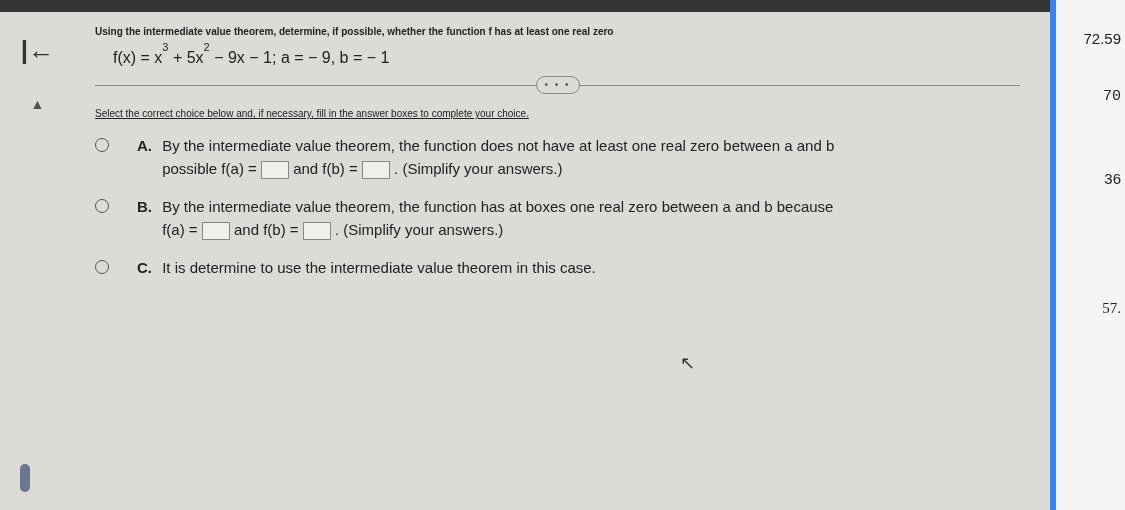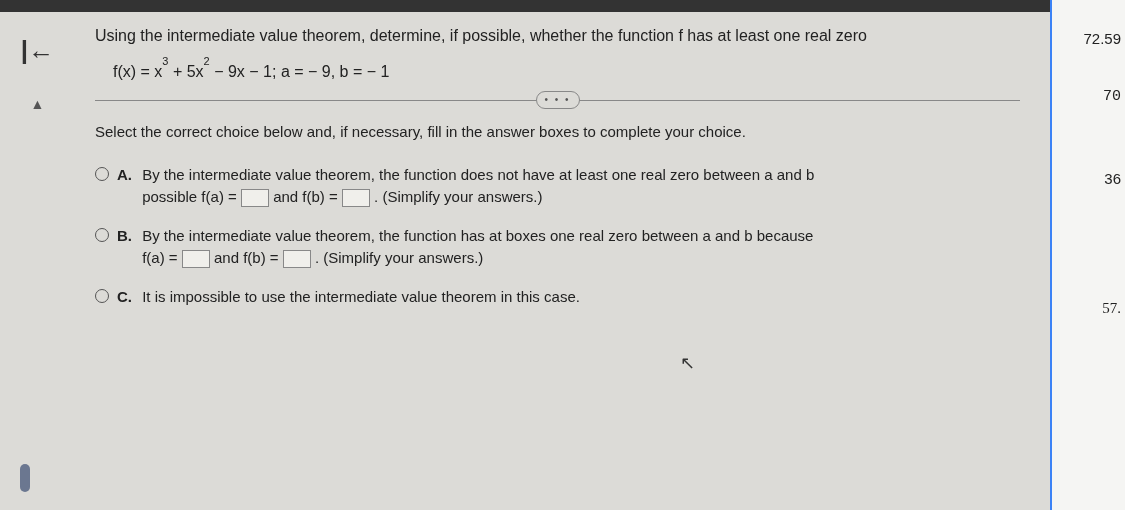--- a/index.html
+++ b/index.html
@@ -35,28 +35,28 @@
       font-size: 14px;
       color: #555;
       cursor: pointer;
     }
     .content {
       flex: 1;
       padding: 25px 30px 20px 20px;
       color: #222;
     }
     .question-text {
-      font-size: 16px;
-      font-weight: normal;
+      font-size: 10px;
+      font-weight: bold;
       line-height: 1.4;
       margin-bottom: 4px;
     }
     .formula {
       font-size: 16px;
-      margin: 14px 0 18px 18px;
+      margin: 8px 0 18px 18px;
       position: relative;
     }
     .formula sup { font-size: 11px; position: relative; top: -6px; }
     .divider {
       border-top: 1px solid #888;
       margin: 12px 0 22px 0;
       position: relative;
     }
     .dots-pill {
       position: absolute;
@@ -69,27 +69,28 @@
       width: 44px;
       height: 18px;
       text-align: center;
       font-size: 10px;
       line-height: 16px;
       letter-spacing: 2px;
       color: #555;
       cursor: pointer;
     }
     .instruction {
-      font-size: 15px;
-      margin-bottom: 24px;
+      font-size: 10px;
+      margin-bottom: 16px;
+      text-decoration: underline;
     }
     .choice {
       display: flex;
       align-items: flex-start;
-      gap: 8px;
+      gap: 28px;
       margin-bottom: 16px;
       font-size: 15px;
       line-height: 1.5;
     }
     .radio {
       width: 14px;
       height: 14px;
       border: 1.5px solid #555;
       border-radius: 50%;
       flex-shrink: 0;
@@ -126,21 +127,21 @@
       border-radius: 5px;
       cursor: pointer;
     }
     .right-panel {
       position: absolute;
       left: 1050px;
       top: 0;
       width: 75px;
       height: 510px;
       background: #f5f5f3;
-      border-left: 2px solid #3b82f6;
+      border-left: 6px solid #3b82f6;
     }
     .score {
       position: absolute;
       right: 4px;
       font-size: 15px;
       color: #222;
     }
     .score-1 { top: 30px; }
     .score-2 { top: 88px; font-family: Liberation Mono, monospace; }
     .score-3 { top: 170px; }
@@ -203,21 +204,21 @@
         <span> and f(b) = </span>
         <span class="answer-box"></span>
         <span> . (Simplify your answers.)</span>
       </div>
     </div>
 
     <div class="choice">
       <div class="radio"></div>
       <div>
         <span class="choice-label">C.</span>
-        <span>It is impossible to use the intermediate value theorem in this case.</span>
+        <span>It is determine to use the intermediate value theorem in this case.</span>
       </div>
     </div>
 
   </div>
 </div>
 
 <div class="cursor-icon">↖</div>
 <div class="scrollbar-thumb"></div>
 
 <div class="right-panel">

